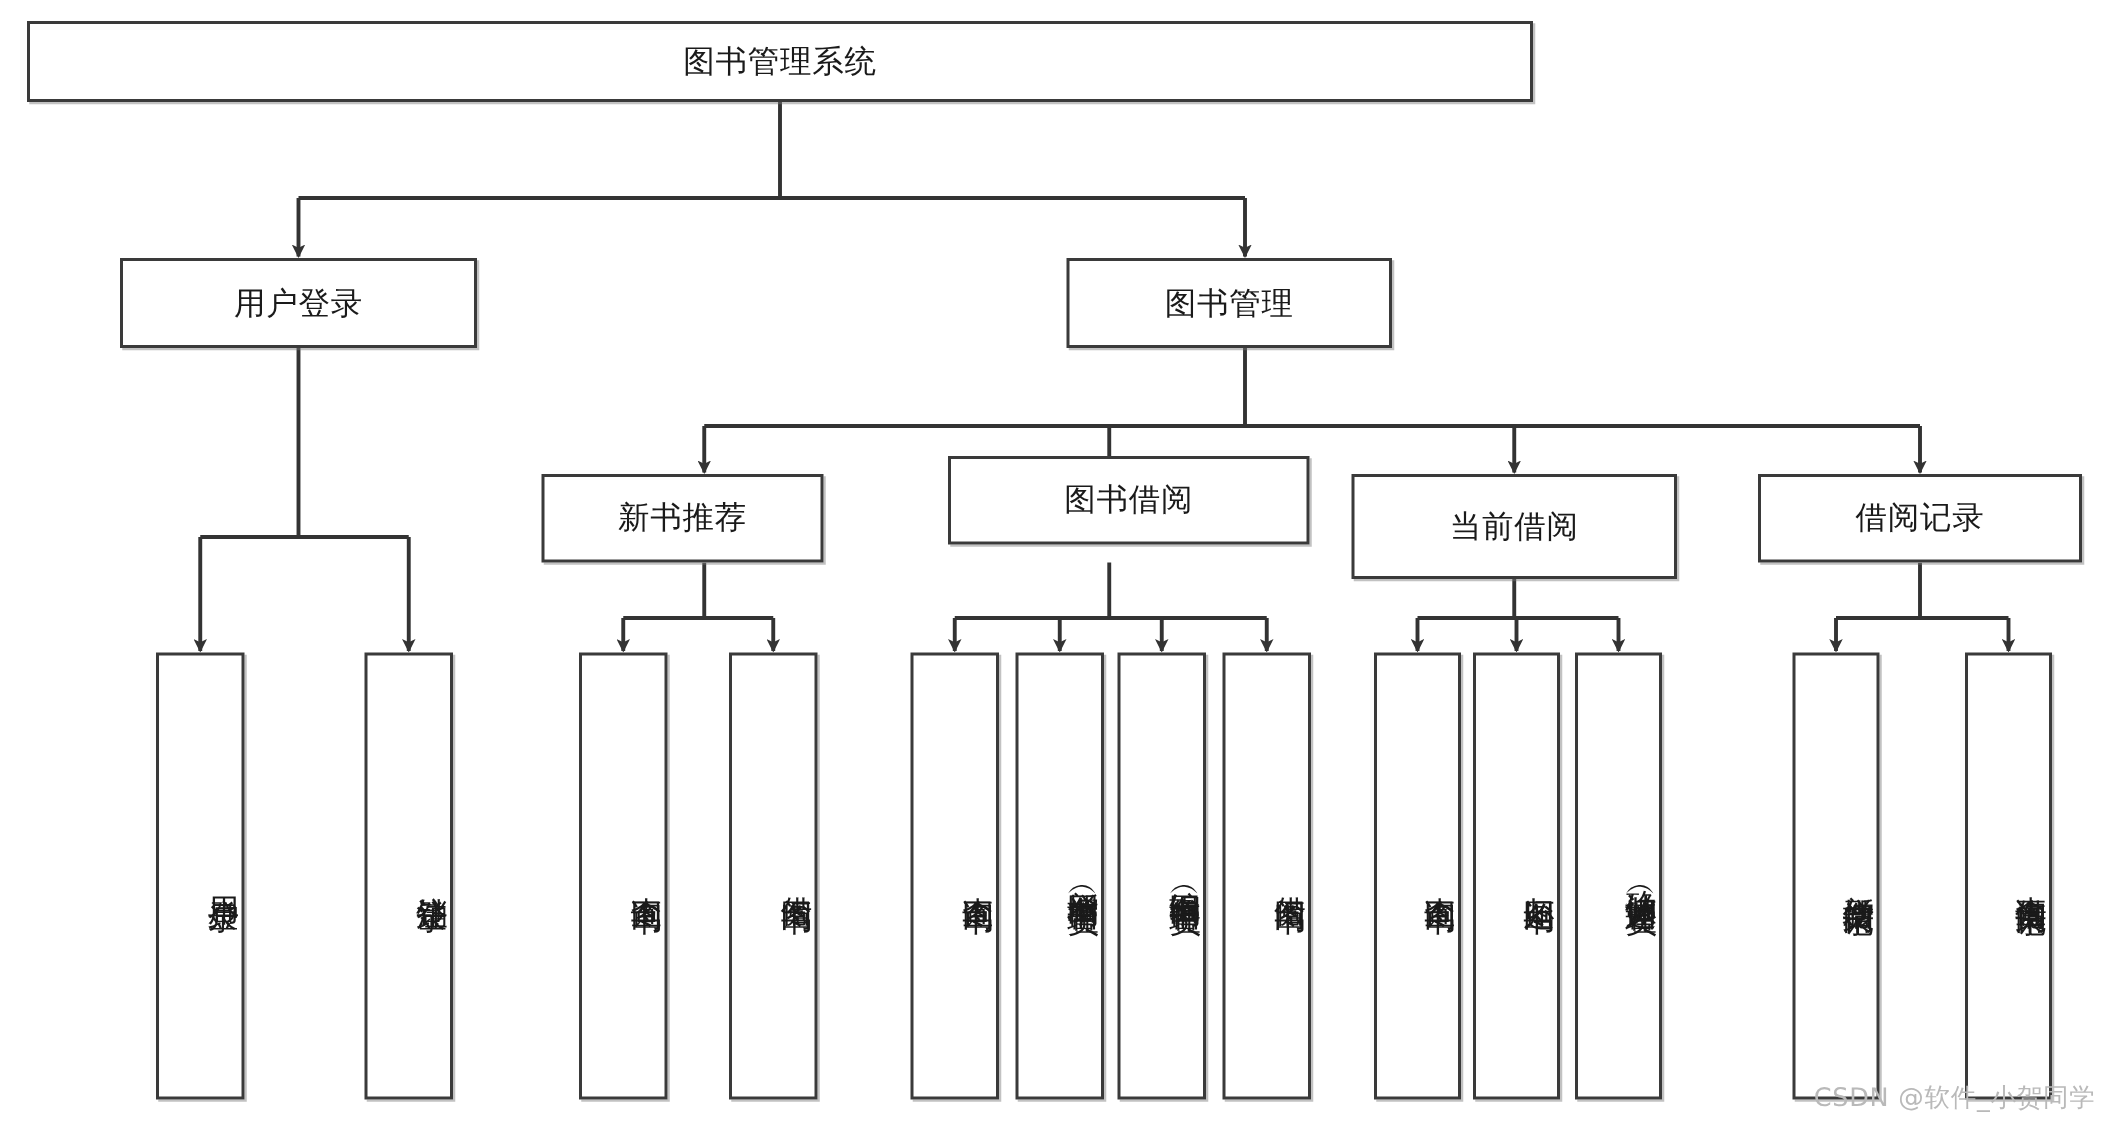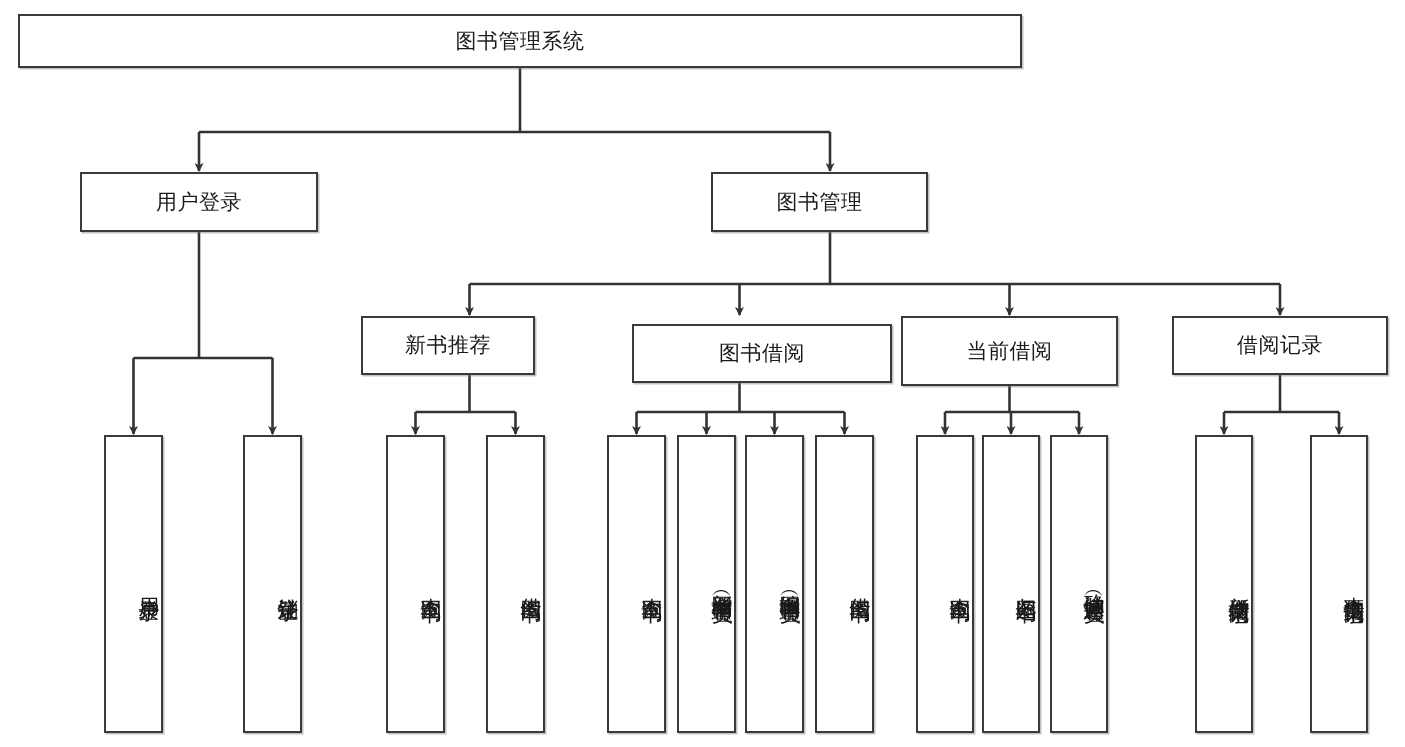--- a/index.html
+++ b/index.html
@@ -120,24 +120,24 @@
   <div id="node-group">
       <div class="node horiz" style="left: 18px; top: 14px; width: 1004px; height: 54px;">
         <span class="node-label">图书管理系统</span>
       </div>
       <div class="node horiz" style="left: 80px; top: 172px; width: 238px; height: 60px;">
         <span class="node-label">用户登录</span>
       </div>
       <div class="node horiz" style="left: 711px; top: 172px; width: 217px; height: 60px;">
         <span class="node-label">图书管理</span>
       </div>
-      <div class="node horiz" style="left: 361px; top: 316px; width: 174px; height: 59px;">
+      <div class="node horiz" style="left: 361px; top: 316px; width: 188px; height: 59px;">
         <span class="node-label">新书推荐</span>
       </div>
-      <div class="node horiz" style="left: 632px; top: 324px; width: 260px; height: 59px;">
+      <div class="node horiz" style="left: 632px; top: 304px; width: 241px; height: 59px;">
         <span class="node-label">图书借阅</span>
       </div>
       <div class="node horiz" style="left: 901px; top: 316px; width: 217px; height: 70px;">
         <span class="node-label">当前借阅</span>
       </div>
       <div class="node horiz" style="left: 1172px; top: 316px; width: 216px; height: 59px;">
         <span class="node-label">借阅记录</span>
       </div>
       <div class="node vert" style="left: 104px; top: 435px; width: 59px; height: 298px;">
         <span class="node-label">用户登录</span>
@@ -173,14 +173,15 @@
         <span class="node-label">确认归还（管理员）</span>
       </div>
       <div class="node vert" style="left: 1195px; top: 435px; width: 58px; height: 298px;">
         <span class="node-label">新增借阅记录</span>
       </div>
       <div class="node vert" style="left: 1310px; top: 435px; width: 58px; height: 298px;">
         <span class="node-label">查询借阅记录</span>
       </div>
     </div>
 
+  <div class="watermark">CSDN @软件_小贺同学</div>
 
 </div>
 
 </body></html>

